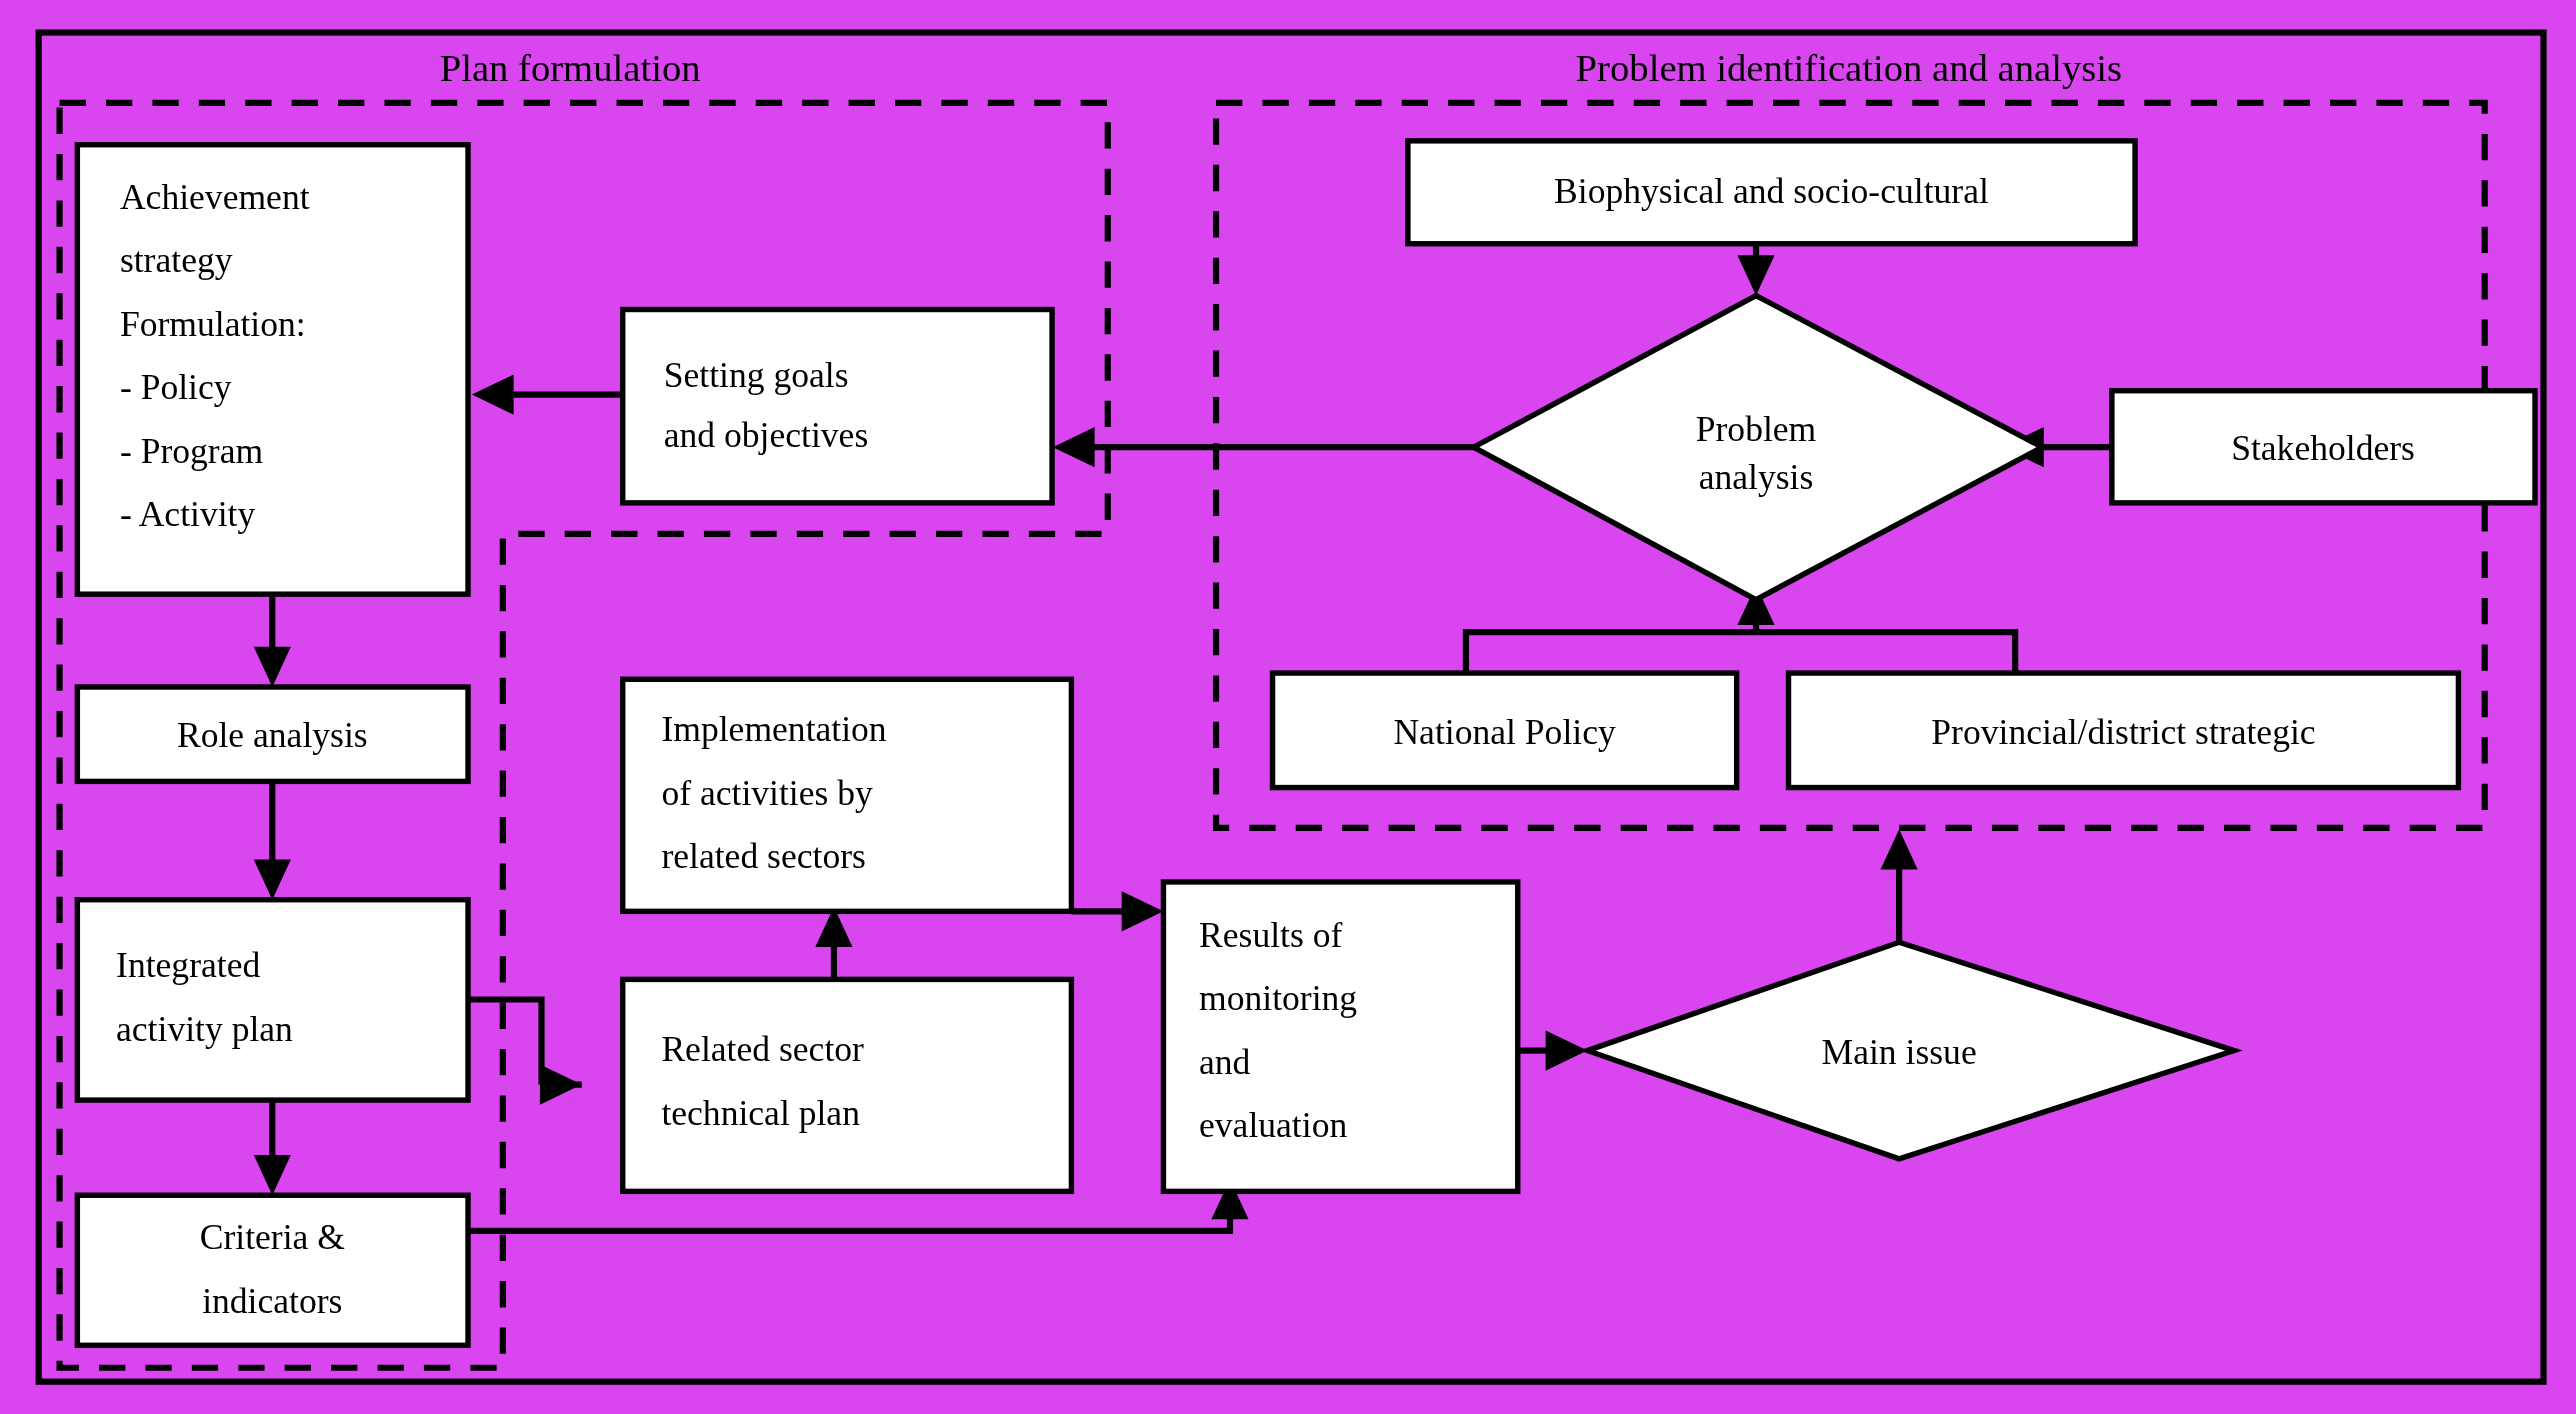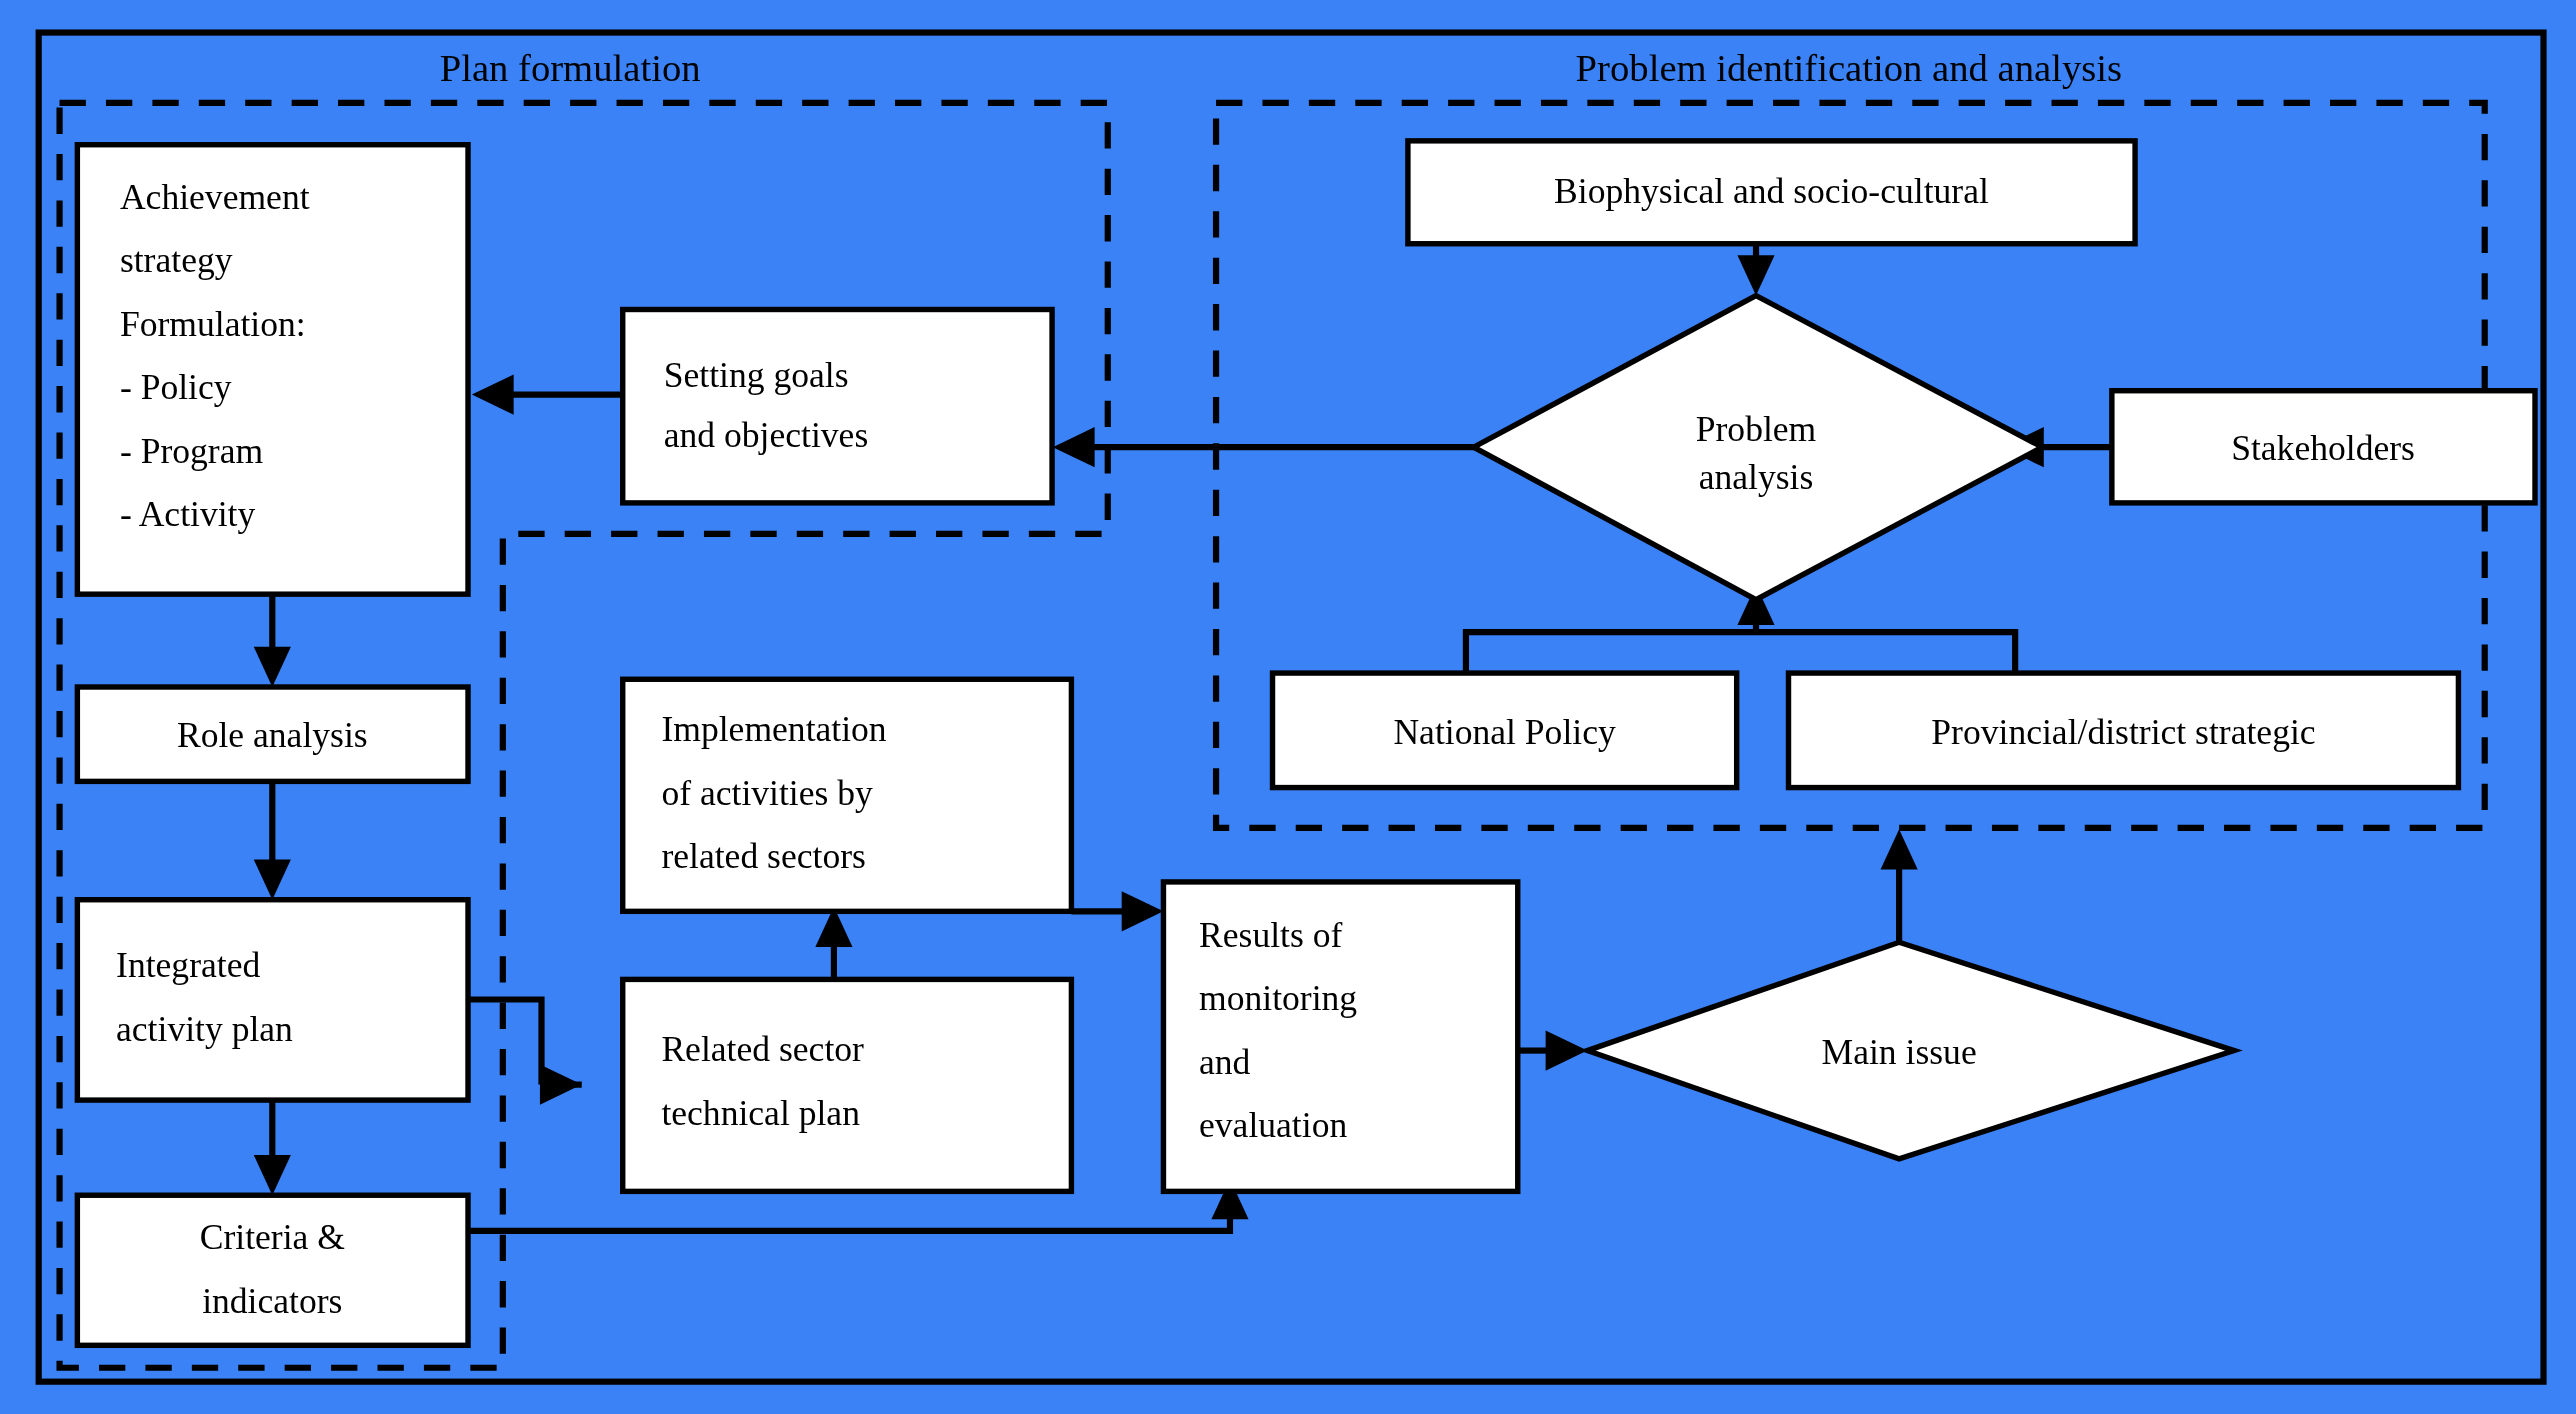--- a/index.html
+++ b/index.html
@@ -4,21 +4,21 @@
 <style>
   html, body {
     margin: 0;
     padding: 0;
     background: #ffffff;
   }
   #diagram-root {
     position: relative;
     width: 2576px;
     height: 1415px;
-    background: #3b82f6;
+    background: #d946ef;
     font-family: "Liberation Serif", "DejaVu Serif", serif;
   }
   svg.flow {
     display: block;
     width: 2576px;
     height: 1415px;
   }
   .node-rect {
     fill: #ffffff;
     stroke: #000000;

